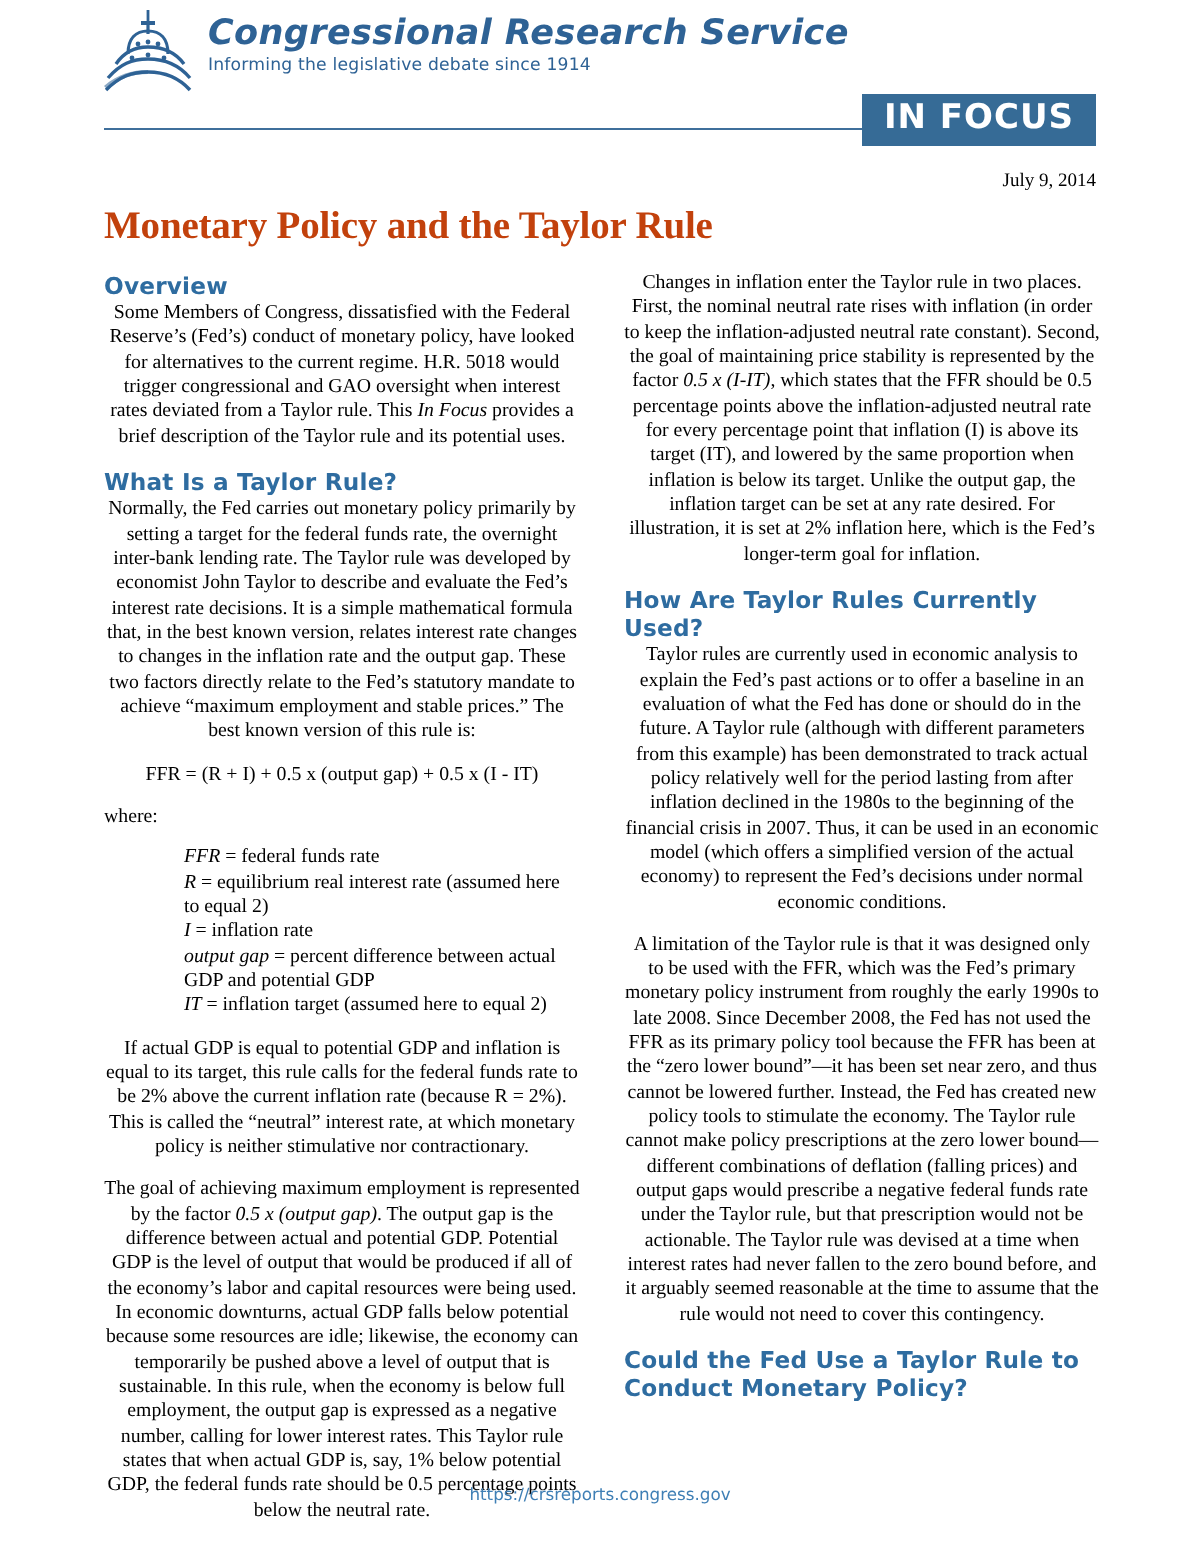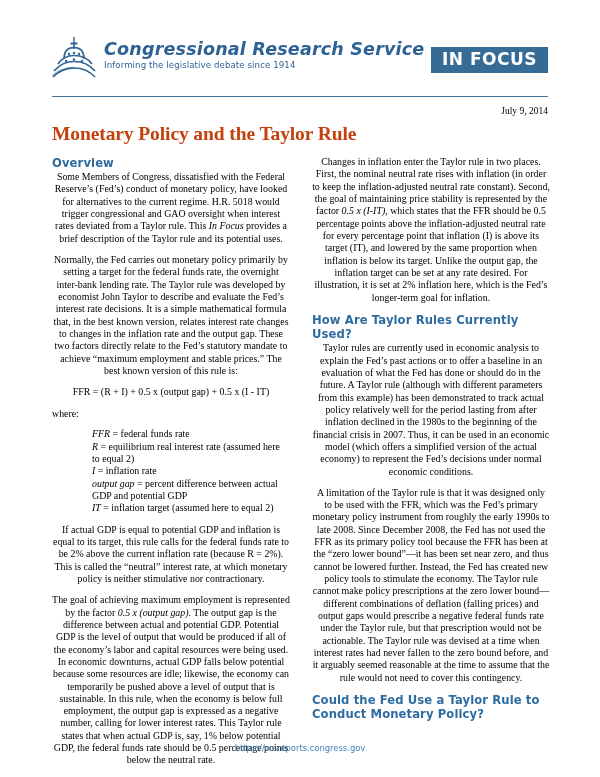--- a/index.html
+++ b/index.html
@@ -19,21 +19,20 @@
     width: 600px;
     height: 777px;
     box-sizing: border-box;
     padding: 0 52px;
   }
 
   
   .masthead {
     position: relative;
     height: 55px;
-    padding-top: 32px;
     display: flex;
     align-items: flex-start;
   }
   .logo-wrap {
     width: 44px;
     height: 48px;
     position: relative;
     flex: 0 0 auto;
     margin-top: 2px;
   }
@@ -77,21 +76,21 @@
     border: 0;
     border-top: 1.6px solid #3f6f9b;
     margin: 9px 0 0 0;
   }
 
   
   .doc-date {
     text-align: right;
     font-family: "Liberation Serif", serif;
     font-size: 9.5px;
-    margin-top: 9px;
+    margin-top: 21px;
     color: #000;
   }
   .doc-title {
     font-family: "Liberation Serif", serif;
     font-weight: bold;
     font-size: 19.5px;
     margin: 7px 0 0 0;
     letter-spacing: -0.1px;
     color: #c2410c;
   }
@@ -203,20 +202,21 @@
   <div class="doc-date">July 9, 2014</div>
   <h1 class="doc-title">Monetary Policy and the Taylor Rule</h1>
 
   <div class="columns">
 
     <div class="col">
 
       <h2 class="section">Overview</h2>
       <p class="body"><span>Some Members of Congress, dissatisfied with the Federal Reserve’s (Fed’s) conduct of monetary policy, have looked for alternatives to the current regime. H.R. 5018 would trigger congressional and GAO oversight when interest rates deviated from a Taylor rule. This </span><i>In Focus</i><span> provides a brief description of the Taylor rule and its potential uses.</span></p>
 
+      <h2 class="section">What Is a Taylor Rule?</h2>
       <p class="body">Normally, the Fed carries out monetary policy primarily by setting a target for the federal funds rate, the overnight inter-bank lending rate. The Taylor rule was developed by economist John Taylor to describe and evaluate the Fed’s interest rate decisions. It is a simple mathematical formula that, in the best known version, relates interest rate changes to changes in the inflation rate and the output gap. These two factors directly relate to the Fed’s statutory mandate to achieve “maximum employment and stable prices.” The best known version of this rule is:</p>
 
       <div class="formula">FFR = (R + I) + 0.5 x (output gap) + 0.5 x (I - IT)</div>
 
       <div class="where">where:</div>
 
       <div class="defs">
         <div><i>FFR</i> = federal funds rate</div>
         <div><i>R</i> = equilibrium real interest rate (assumed here to equal 2)</div>
         <div><i>I</i> = inflation rate</div>

